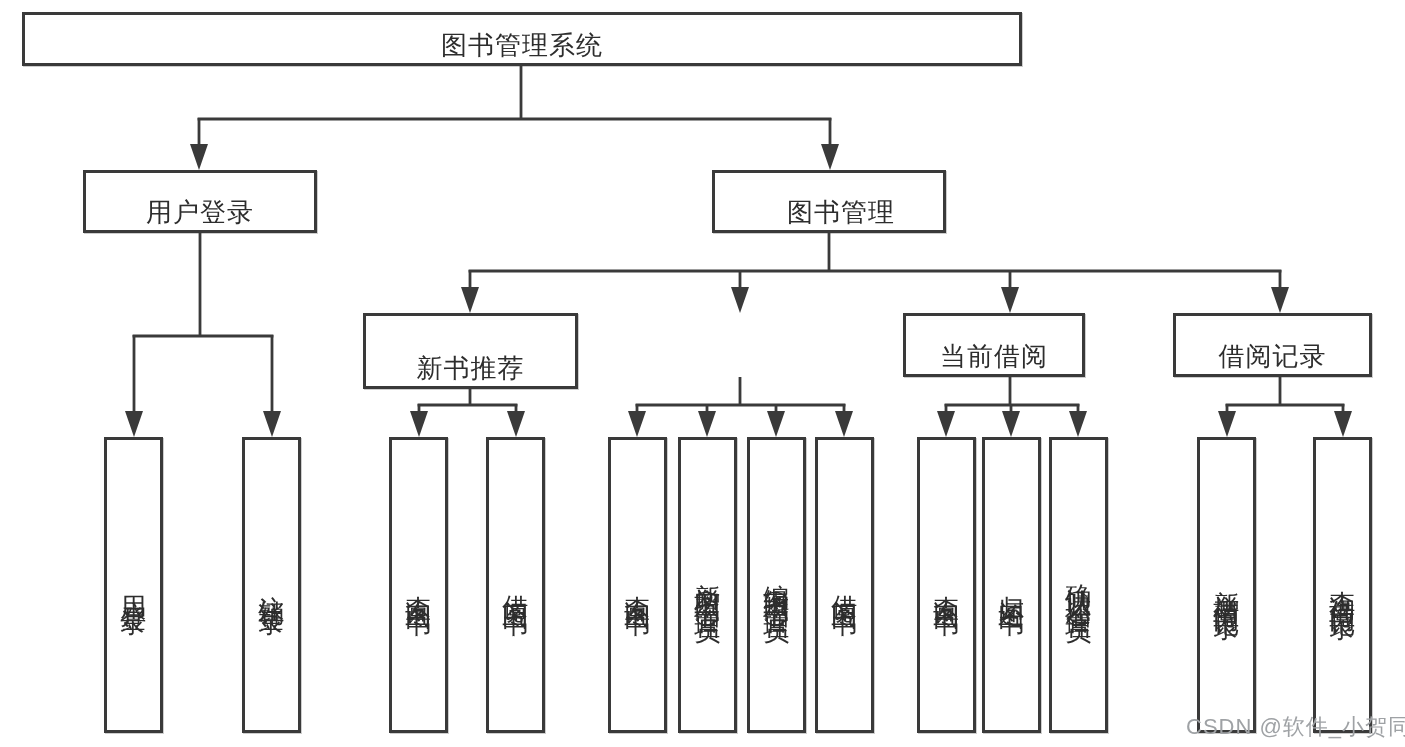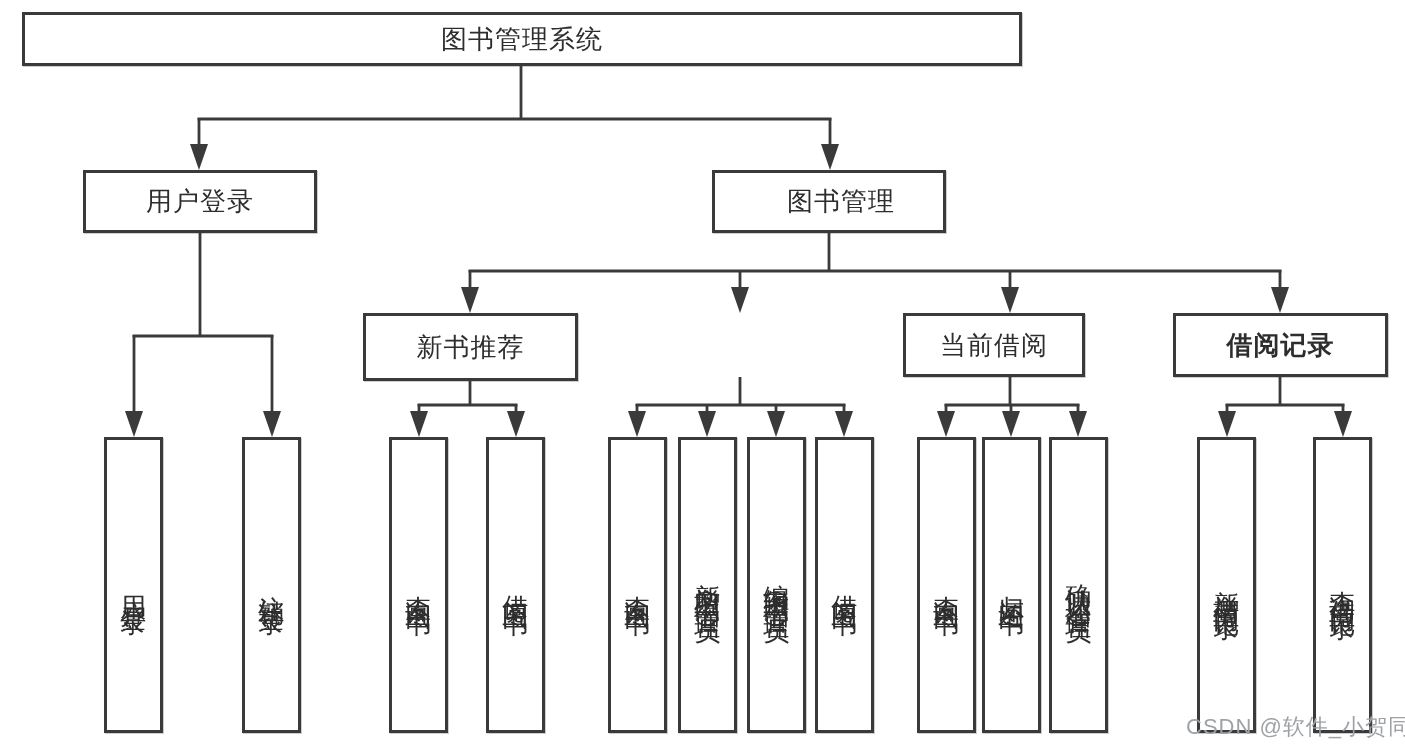--- a/index.html
+++ b/index.html
@@ -22,21 +22,21 @@
     box-sizing: border-box;
     border: 3px solid #3a3a3a;
     background: #ffffff;
     display: flex;
     align-items: center;
     justify-content: center;
     color: #2d2d2d;
     z-index: 2;
     box-shadow: 1px 1px 0 rgba(60,60,60,0.25);
   }
-  .hbox { font-size: 26px; letter-spacing: 1px; }
+  .hbox { font-size: 26px; letter-spacing: 1px; align-items: flex-end; }
   .leaf { width: 59px; height: 296px; top: 437px; }
   .leaf .vtext {
     writing-mode: vertical-lr;
     text-orientation: mixed;
     white-space: nowrap;
     font-size: 26px;
     line-height: 1.1;
     letter-spacing: 5px;
     color: #2d2d2d;
   }
@@ -126,27 +126,27 @@
     <span>图书管理系统</span>
   </div>
 
   <div class="box hbox" style="left:83px; top:170px; width:234px; height:63px;">
     <span>用户登录</span>
   </div>
   <div class="box hbox" style="left:712px; top:170px; width:234px; height:63px;padding-left:24px;">
     <span>图书管理</span>
   </div>
 
-  <div class="box hbox" style="left:363px; top:313px; width:215px; height:68px;">
+  <div class="box hbox" style="left:363px; top:313px; width:215px; height:76px;">
     <span>新书推荐</span>
   </div>
   <div class="box hbox" style="left:903px; top:313px; width:182px; height:64px;">
     <span>当前借阅</span>
   </div>
-  <div class="box hbox" style="left:1173px; top:313px; width:215px; height:64px;font-weight:bold;">
+  <div class="box hbox" style="left:1173px; top:313px; width:199px; height:64px;">
     <span>借阅记录</span>
   </div>
 
   <div class="box leaf" style="left:104px;">
     <span class="vtext">用户登录</span>
   </div>
   <div class="box leaf" style="left:242px;">
     <span class="vtext">注销登录</span>
   </div>
 

